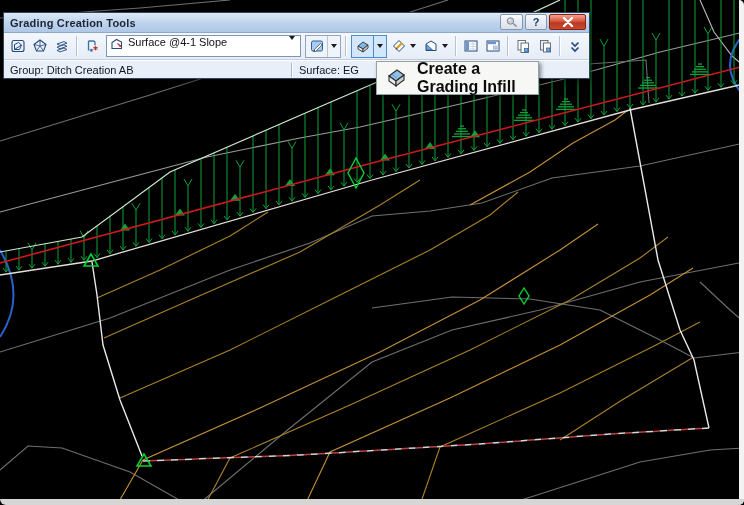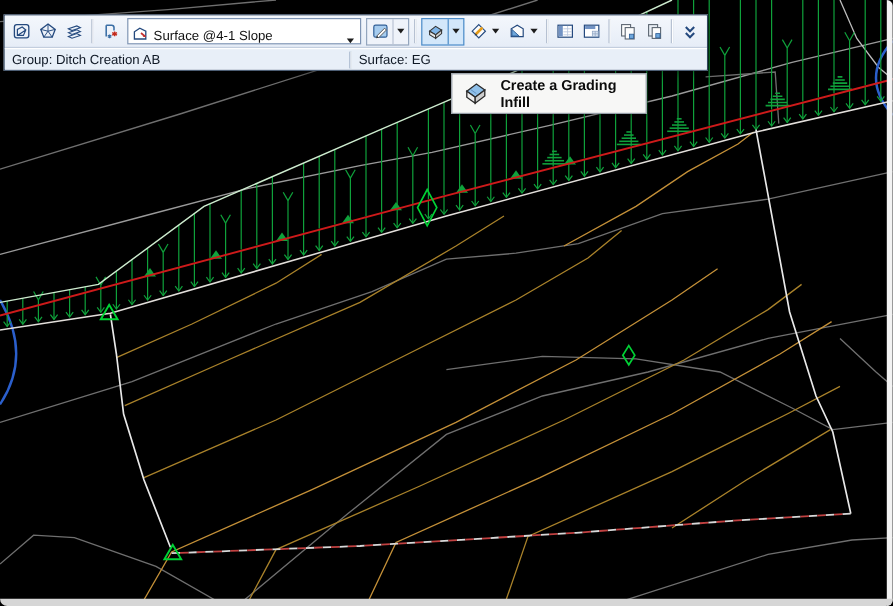--- a/index.html
+++ b/index.html
@@ -31,21 +31,21 @@
 
   .toolbar{height:26px;display:flex;align-items:center;padding:0 3px;
     background:linear-gradient(#F4F7FC,#E6EDF7);border-bottom:1px solid #C3CEDE;}
   .ibtn{width:22px;height:21px;border:none;background:transparent;padding:0;margin:0;
     display:flex;align-items:center;justify-content:center;cursor:default;}
   .sep{width:1px;height:20px;background:#B6C1D2;border-right:1px solid #FDFEFF;margin:0 3px;}
   .arr{width:0;height:0;border-left:3.5px solid transparent;border-right:3.5px solid transparent;
     border-top:4px solid #1C1C1C;display:inline-block;}
   .arr.free{margin:0 4px 0 0;}
   .combo{height:20px;width:193px;background:#fff;border:1px solid #7E94B4;display:flex;
-    align-items:flex-end;margin:0 3px;}
+    align-items:flex-start;margin:0 3px;}
   .combo svg{margin:0 2px 0 2px;flex:none;}
   .combo-text{font-size:11px;color:#111;flex:1;white-space:nowrap;overflow:hidden;}
   .combo .arr{margin-right:5px;}
   .btngrp{display:flex;height:21px;border:1px solid #93A5BD;background:#EFF3FA;
     align-items:stretch;margin:0 1px;}
   .btngrp button{border:none;background:transparent;padding:0;display:flex;
     align-items:center;justify-content:center;cursor:default;}
   .btngrp button.ic{width:21px;}
   .btngrp button.dd{width:13px;border-left:1px solid #B9C4D4;}
   .btngrp.hl{border:1px solid #4D8CC8;background:#D3E7FA;}
@@ -56,21 +56,21 @@
   .scell.g{width:281px;padding-left:6px;}
   .sdiv{width:1px;height:14px;background:#A9B9CE;border-right:1px solid #FBFCFE;}
   .scell.s{padding-left:6px;flex:1;}
 
   
   .flyout{position:absolute;left:376px;top:61px;width:161px;height:32px;z-index:20;
     background:#F7F7F6;border:1px solid #979FA9;box-shadow:2px 2px 4px rgba(0,0,0,.45);
     display:flex;align-items:center;}
   .fly-item{display:flex;align-items:center;width:100%;height:100%;}
   .fly-item svg{margin:0 8px 0 6px;flex:none;}
-  .fly-label{font-size:12px;font-weight:bold;color:#0B0B0B;}
+  .fly-label{font-size:16px;font-weight:bold;color:#0B0B0B;}
 </style>
 </head>
 <body>
 
 <div id="stage">
 
   <svg id="cad" width="744" height="505" viewBox="0 0 744 505">
       <rect x="0" y="0" width="744" height="505" fill="#000000"></rect>
       <polyline points="0,18 140,8 230,0" fill="none" stroke="#6F6F6F" stroke-width="1.1"></polyline>
       <polyline points="0,141 150,95 310,44 448,0" fill="none" stroke="#6F6F6F" stroke-width="1.1"></polyline>
@@ -336,20 +336,40 @@
       <polygon points="356,158 364,173 356,188 348,173" fill="none" stroke="#00D235" stroke-width="1.4"></polygon>
       <polygon points="524,288 529,296 524,304 519,296" fill="none" stroke="#00D235" stroke-width="1.4"></polygon>
       <polygon points="91,254 84,266 98,266" fill="none" stroke="#00D235" stroke-width="1.6"></polygon>
       <polygon points="144,454 137,466 151,466" fill="none" stroke="#00D235" stroke-width="1.6"></polygon>
     </svg>
 
   <div class="edge-right"></div>
   <div class="edge-bottom"></div>
 
   <div class="gct">
+    <div class="titlebar">
+      <span class="title">Grading Creation Tools</span>
+      <span class="tbtns">
+        <button class="tb pin">
+          <svg width="14" height="12" viewBox="0 0 14 12">
+            <circle cx="5.5" cy="5" r="3.2" fill="#CBCFD6" stroke="#82878F" stroke-width="1"></circle>
+            <circle cx="4.6" cy="4" r="1" fill="#F2F4F6"></circle>
+            <path d="M8.2 7.5 L11.5 10.5" stroke="#82878F" stroke-width="1.4" fill="none"></path>
+          </svg>
+        </button>
+        <button class="tb help">
+          <span>?</span>
+        </button>
+        <button class="tb close">
+          <svg width="12" height="10" viewBox="0 0 12 10">
+            <path d="M2 1 L10 9 M10 1 L2 9" stroke="#FFFFFF" stroke-width="2.4" stroke-linecap="round"></path>
+          </svg>
+        </button>
+      </span>
+    </div>
 
     <div class="toolbar">
       <button class="ibtn">
         <svg width="16" height="16" viewBox="0 0 16 16">
           <rect x="2" y="2.5" width="12" height="11" rx="2" fill="none" stroke="#24497E" stroke-width="1.1"></rect>
           <path d="M4.5 11.5 L4.5 6.5 L8.5 4.5 L11.5 7 L9.5 11.5 Z M4.5 11.5 L11.5 7" fill="none" stroke="#24497E" stroke-width="1"></path>
         </svg>
       </button>
       <button class="ibtn">
         <svg width="16" height="16" viewBox="0 0 16 16">

